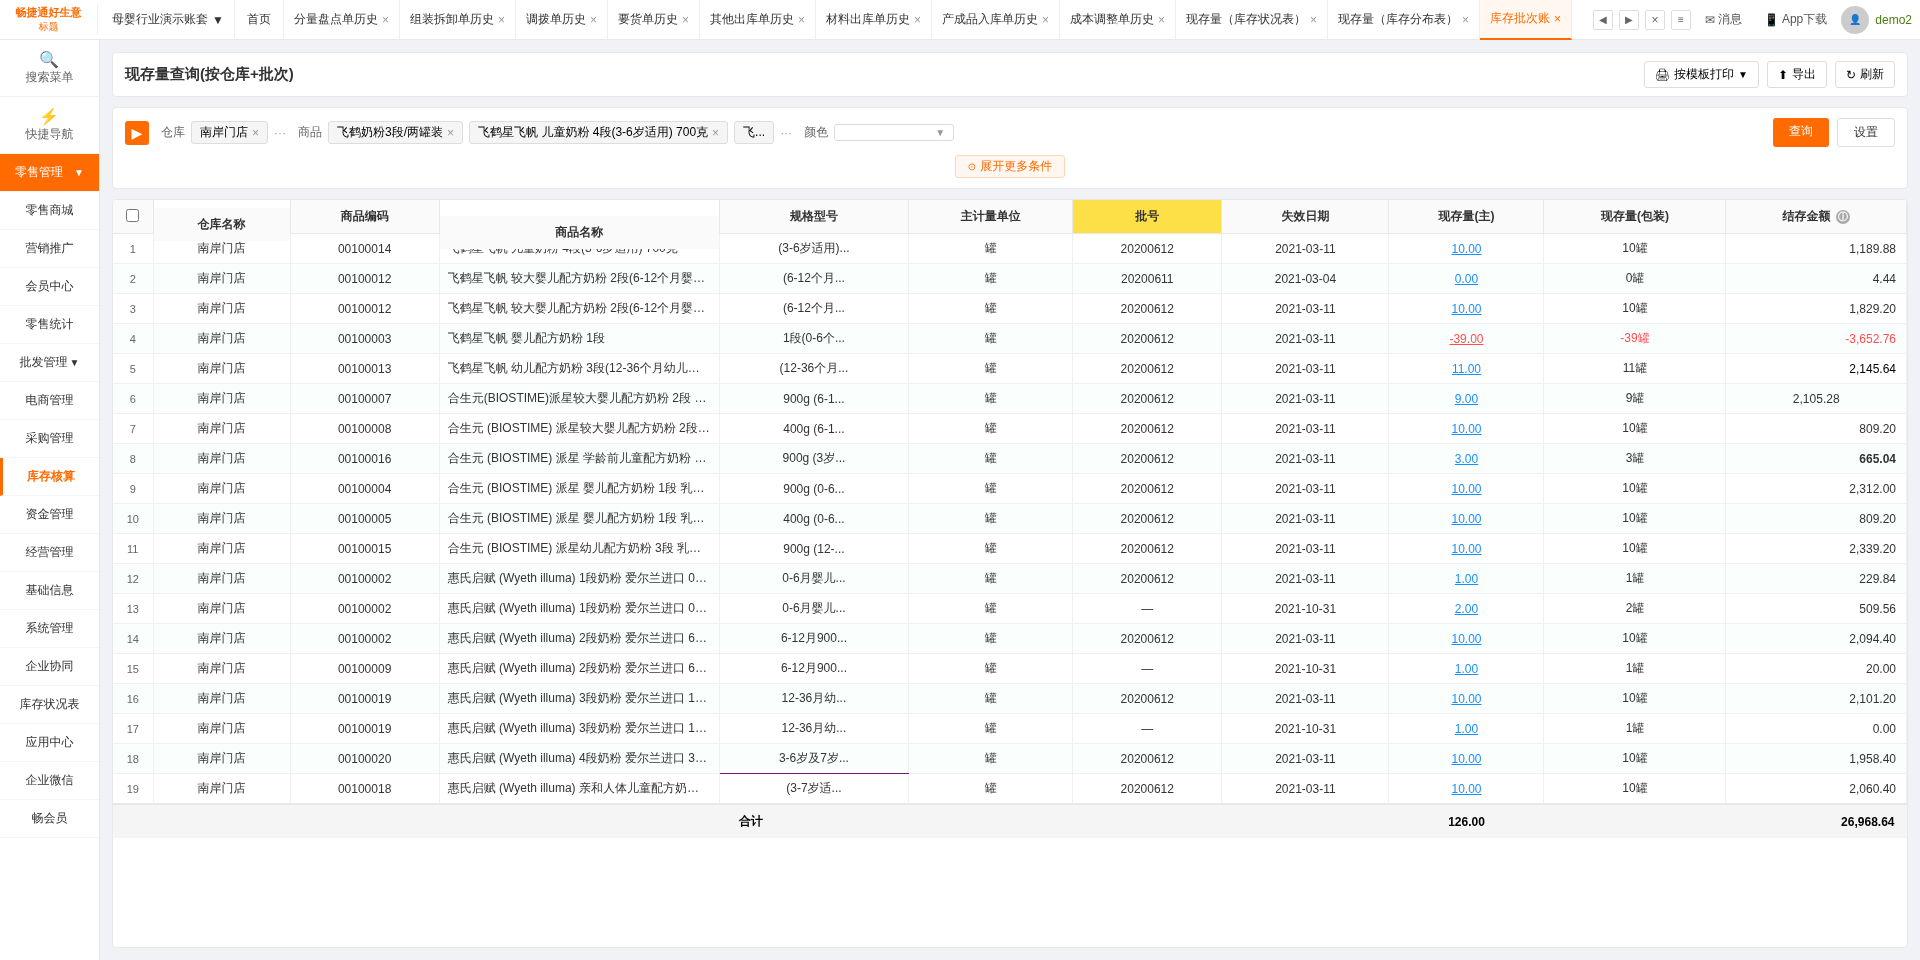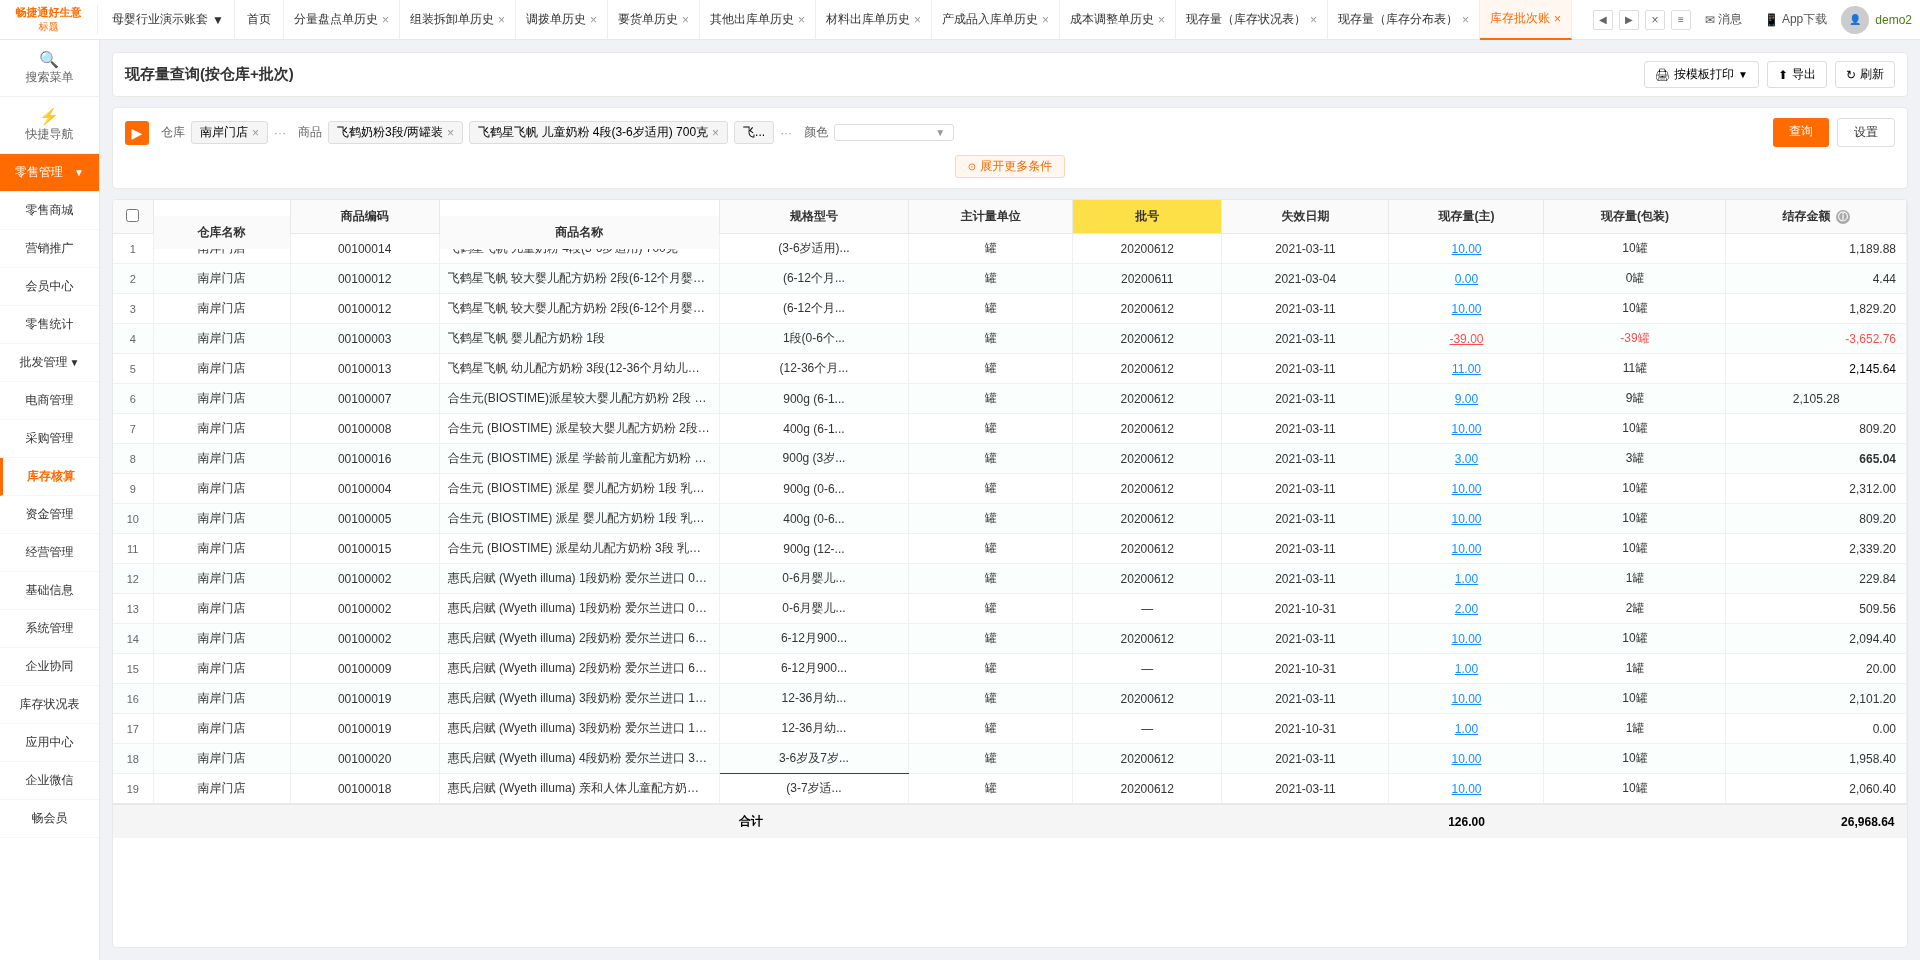--- a/index.html
+++ b/index.html
@@ -177,21 +177,21 @@
       </div>
 
       <div style="flex:1; background:#fff; border:1px solid #e8e8e8; border-radius:4px; overflow:hidden; display:flex; flex-direction:column;">
         <div style="overflow-y:auto; flex:1;">
           <table style="width:100%; border-collapse:collapse; font-size:12px;">
             <thead>
               <tr>
                 <th style="background:#fafafa; border-bottom:1px solid #e8e8e8; border-right:1px solid #e8e8e8; padding:8px 6px; text-align:center; width:40px; position:sticky; top:0; z-index:1;">
                   <input type="checkbox" style="">
                 </th>
-                <th style="background:#fafafa; border-bottom:1px solid #e8e8e8; border-right:1px solid #e8e8e8; padding:8px 6px; text-align:center; position:sticky; top:16px; z-index:1; white-space:nowrap;">仓库名称</th>
+                <th style="background:#fafafa; border-bottom:1px solid #e8e8e8; border-right:1px solid #e8e8e8; padding:8px 6px; text-align:center; position:sticky; top:8px; z-index:1; white-space:nowrap;">仓库名称</th>
                 <th style="background:#fafafa; border-bottom:1px solid #e8e8e8; border-right:1px solid #e8e8e8; padding:8px 6px; text-align:center; position:sticky; top:0; z-index:1; white-space:nowrap;">商品编码</th>
                 <th style="background:#fafafa; border-bottom:1px solid #e8e8e8; border-right:1px solid #e8e8e8; padding:8px 6px; text-align:center; width:280px; position:sticky; top:16px; z-index:1; white-space:nowrap;">商品名称</th>
                 <th style="background:#fafafa; border-bottom:1px solid #e8e8e8; border-right:1px solid #e8e8e8; padding:8px 6px; text-align:center; position:sticky; top:0; z-index:1; white-space:nowrap;">规格型号</th>
                 <th style="background:#fafafa; border-bottom:1px solid #e8e8e8; border-right:1px solid #e8e8e8; padding:8px 6px; text-align:center; position:sticky; top:0; z-index:1; white-space:nowrap;">主计量单位</th>
                 <th style="background:#fde047; border-bottom:1px solid #e8e8e8; border-right:1px solid #e8e8e8; padding:8px 6px; text-align:center; position:sticky; top:0; z-index:1; white-space:nowrap;">批号</th>
                 <th style="background:#fafafa; border-bottom:1px solid #e8e8e8; border-right:1px solid #e8e8e8; padding:8px 6px; text-align:center; position:sticky; top:0; z-index:1; white-space:nowrap;">失效日期</th>
                 <th style="background:#fafafa; border-bottom:1px solid #e8e8e8; border-right:1px solid #e8e8e8; padding:8px 6px; text-align:center; position:sticky; top:0; z-index:1; white-space:nowrap;">现存量(主)</th>
                 <th style="background:#fafafa; border-bottom:1px solid #e8e8e8; border-right:1px solid #e8e8e8; padding:8px 6px; text-align:center; position:sticky; top:0; z-index:1; white-space:nowrap;">现存量(包装)</th>
                 <th style="background:#fafafa; border-bottom:1px solid #e8e8e8; border-right:1px solid #e8e8e8; padding:8px 6px; text-align:center; position:sticky; top:0; z-index:1; white-space:nowrap;">
                   结存金额

